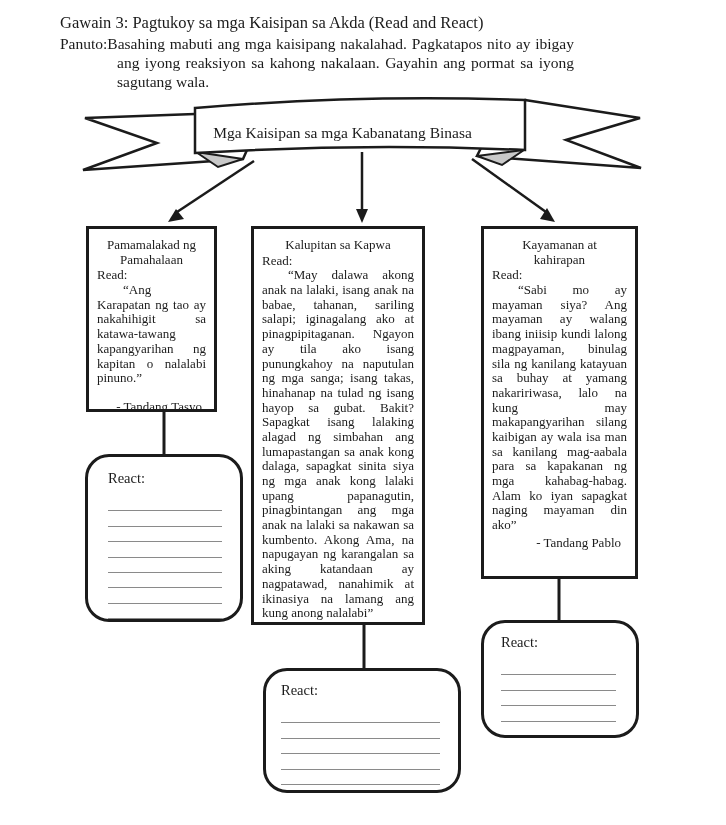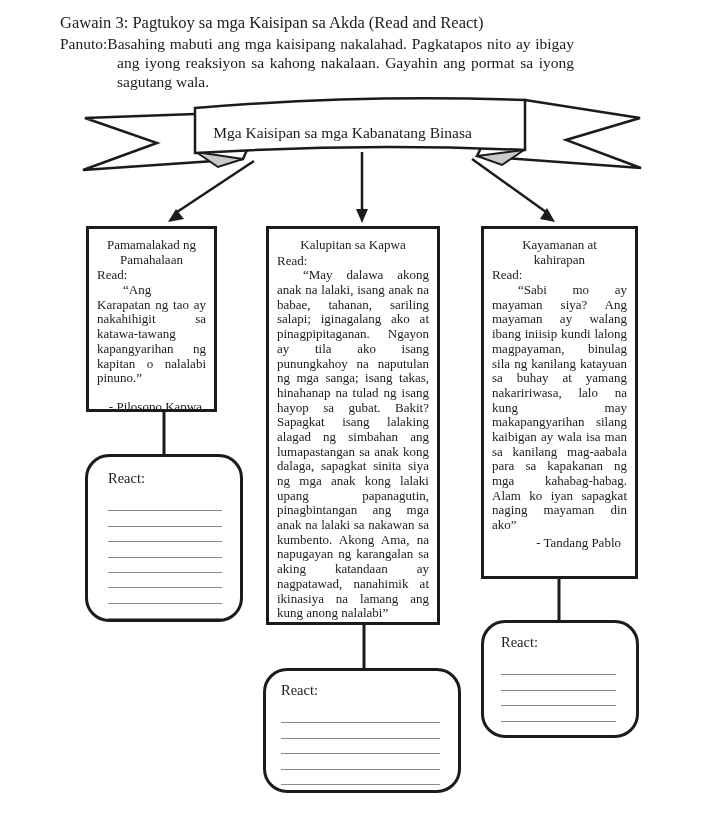--- a/index.html
+++ b/index.html
@@ -24,21 +24,21 @@
     display:flex; align-items:center; justify-content:center;
     font-size:15.5px; z-index:2; text-align:center;
   }
 
   .read-box {
     position:absolute; z-index:2; background:#fff;
     border:3px solid var(--ink,#141414);
     padding:6px 8px; font-size:13px; line-height:1.13; overflow:hidden;
   }
   #read-box-1 { left:86px;  top:226px; width:131px; height:186px; }
-  #read-box-2 { left:266px; top:226px; width:174px; height:399px; }
+  #read-box-2 { left:251px; top:226px; width:174px; height:399px; }
   #read-box-3 { left:481px; top:226px; width:157px; height:353px; }
   .box-title  { text-align:center; margin-top:3px; padding:0 6px; }
   .read-label { margin-top:1px; }
   .box-quote  { text-align:justify; text-indent:26px; }
   .box-attrib { text-align:right; }
   #read-box-1 .box-attrib { margin-top:14px; padding-right:4px; }
   #read-box-2 .box-attrib { margin-top:15px; padding-right:20px; }
   #read-box-3 .box-attrib { margin-top:3px;  padding-right:6px; }
 
   .react-box {
@@ -78,21 +78,21 @@
 <div class="txt panuto-1">Panuto:Basahing mabuti ang mga kaisipang nakalahad. Pagkatapos nito ay ibigay</div>
 <div class="txt panuto-2">ang iyong reaksiyon sa kahong nakalaan. Gayahin ang pormat sa iyong</div>
 <div class="txt panuto-3">sagutang wala.</div>
 
 <div class="banner-label">Mga Kaisipan sa mga Kabanatang Binasa</div>
 
 <div class="read-box" id="read-box-1">
   <div class="box-title">Pamamalakad ng Pamahalaan</div>
   <div class="read-label">Read:</div>
   <div class="box-quote">“Ang Karapatan ng tao ay nakahihigit sa katawa-tawang kapangyarihan ng kapitan o nalalabi pinuno.”</div>
-  <div class="box-attrib">- Pilosopo Kapwa</div>
+  <div class="box-attrib">- Tandang Tasyo</div>
 </div>
 
 <div class="read-box" id="read-box-2">
   <div class="box-title">Kalupitan sa Kapwa</div>
   <div class="read-label">Read:</div>
   <div class="box-quote">“May dalawa akong anak na lalaki, isang anak na babae, tahanan, sariling salapi; iginagalang ako at pinagpipitaganan. Ngayon ay tila ako isang punungkahoy na naputulan ng mga sanga; isang takas, hinahanap na tulad ng isang hayop sa gubat. Bakit? Sapagkat isang lalaking alagad ng simbahan ang lumapastangan sa anak kong dalaga, sapagkat sinita siya ng mga anak kong lalaki upang papanagutin, pinagbintangan ang mga anak na lalaki sa nakawan sa kumbento. Akong Ama, na napugayan ng karangalan sa aking katandaan ay nagpatawad, nanahimik at ikinasiya na lamang ang kung anong nalalabi”</div>
   <div class="box-attrib">- Tandang Pablo</div>
 </div>
 
 <div class="read-box" id="read-box-3">

